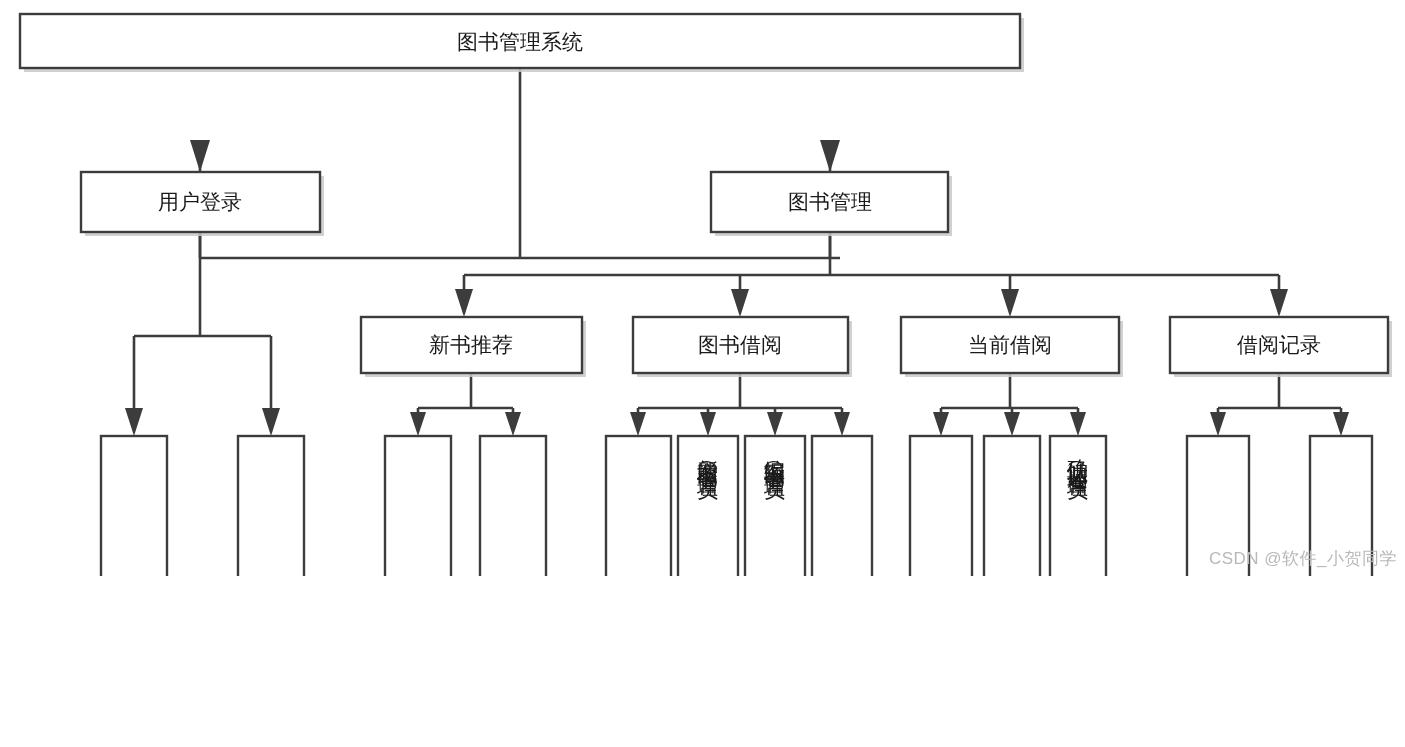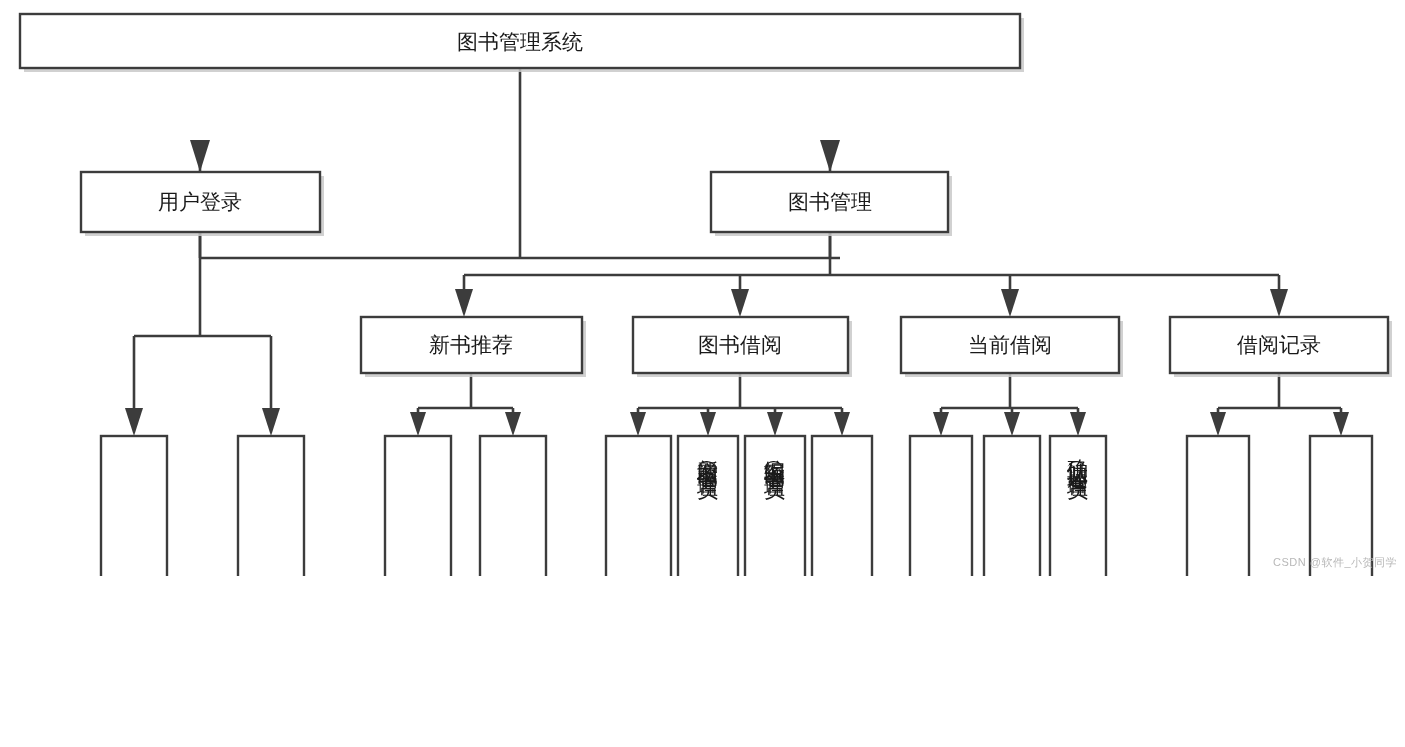--- a/index.html
+++ b/index.html
@@ -65,21 +65,21 @@
     line-height: 1.0;
     color: #1a1a1a;
     letter-spacing: 3px;
     white-space: nowrap;
   }
   .watermark {
     position: absolute;
     right: 8px;
     bottom: 6px;
     font-family: "Liberation Sans", "DejaVu Sans", sans-serif;
-    font-size: 11px;
+    font-size: 17px;
     color: #b8b8b8;
     white-space: nowrap;
     letter-spacing: 0.5px;
   }
 </style>
 </head>
 <body>
 
 <div id="canvas">
 

